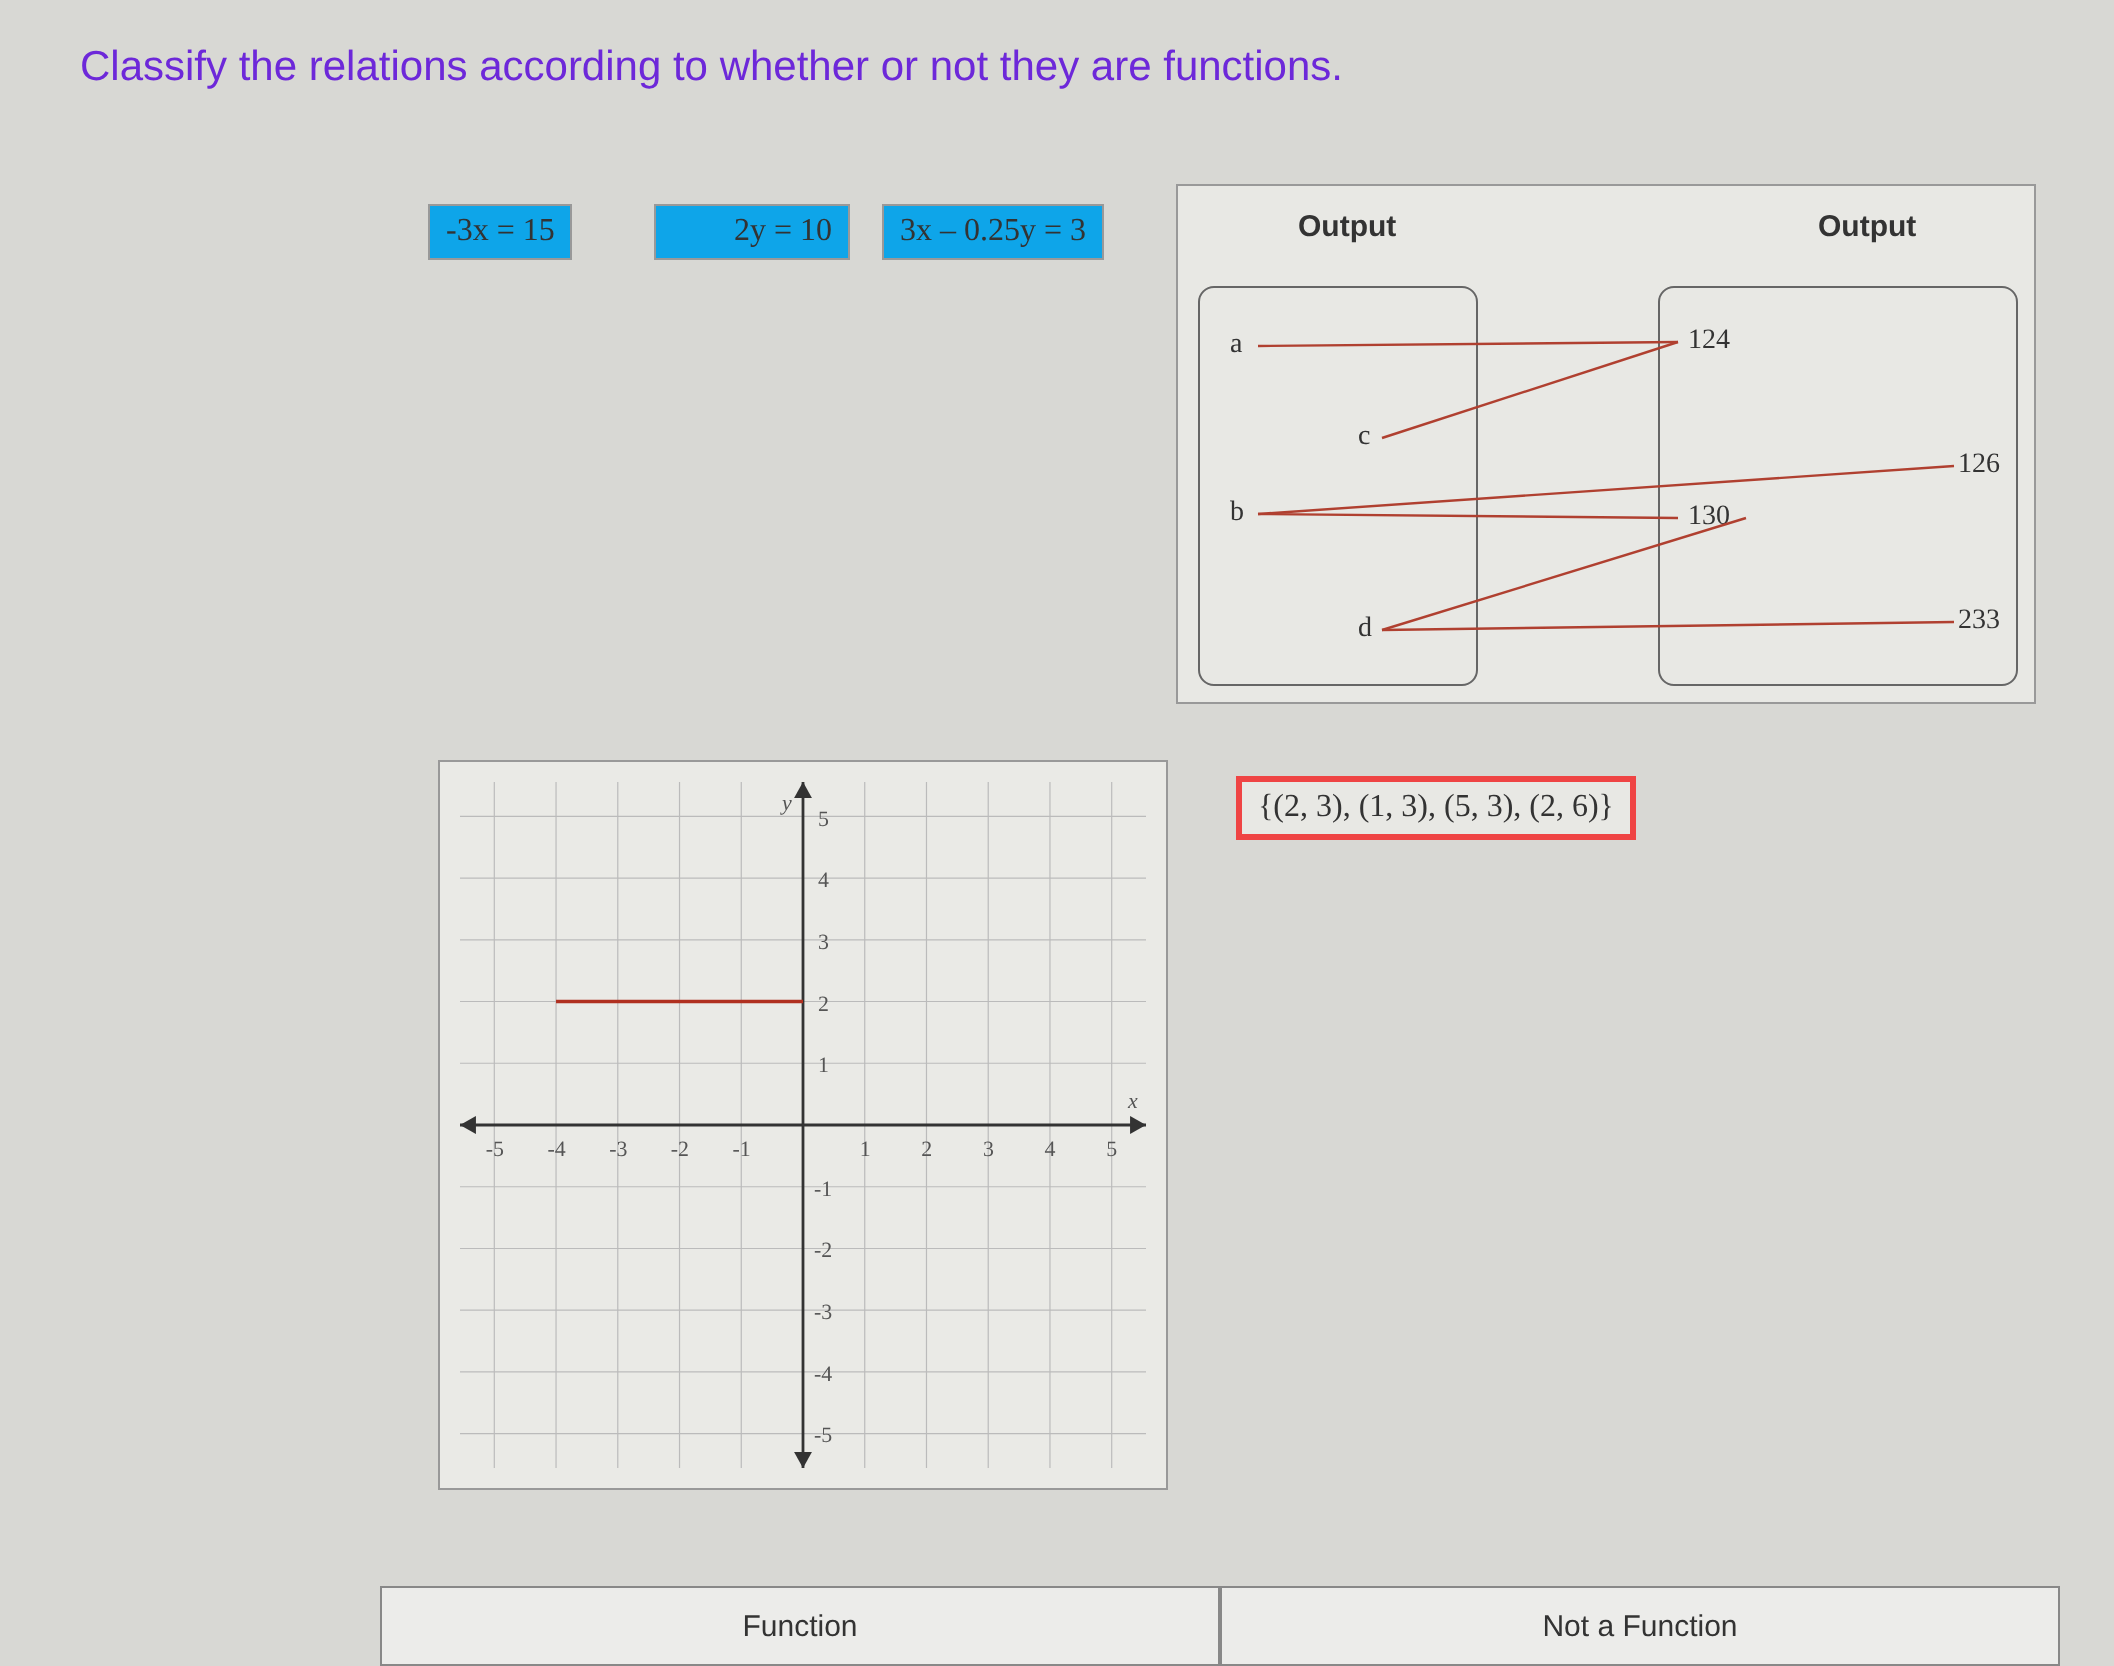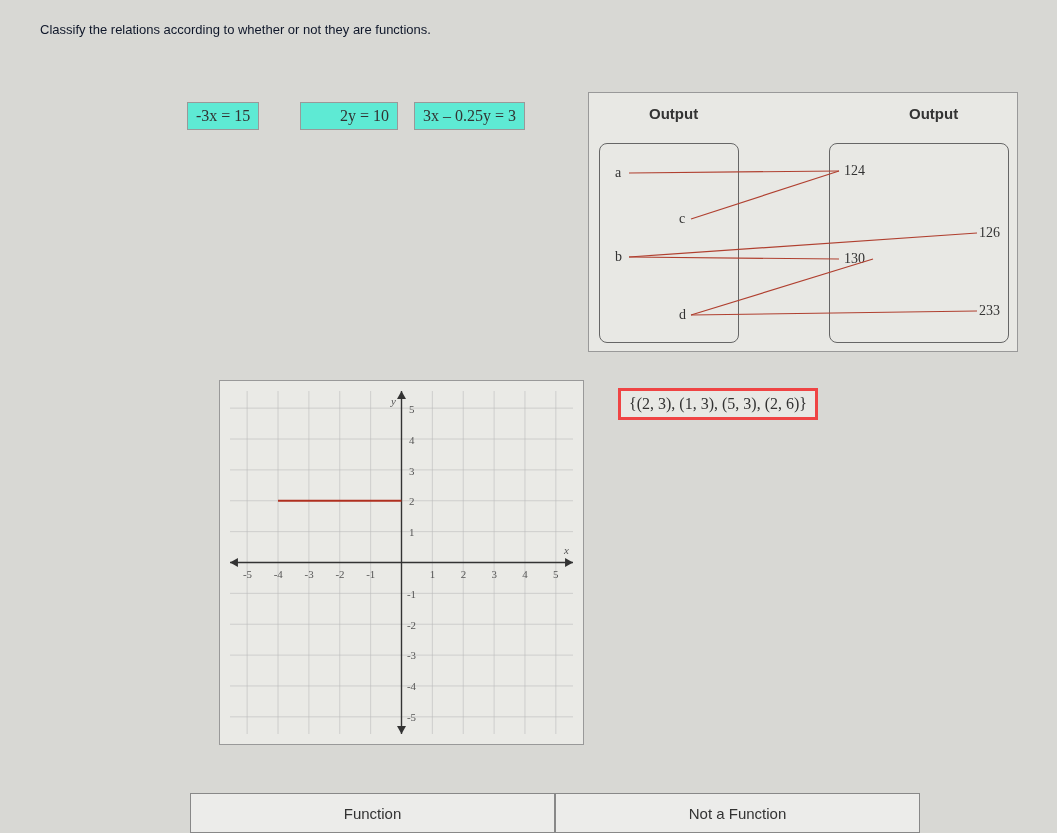--- a/index.html
+++ b/index.html
@@ -9,31 +9,32 @@
     width: 1057px;
     height: 833px;
     position: relative;
     overflow: hidden;
     color: #333;
   }
   .question {
     position: absolute;
     top: 22px;
     left: 40px;
-    font-size: 13px;
-    color: #0f172a;
+    font-size: 21px;
+    color: #6d28d9;
   }
   .draggable {
     position: absolute;
     border: 1px solid #999;
-    background: #5eead4;
+    background: #0ea5e9;
     padding: 4px 8px;
     font-size: 16px;
     font-family: 'Times New Roman', serif;
     cursor: move;
+    margin-left: 27px;
   }
   .mapping {
     position: absolute;
     top: 92px;
     left: 588px;
     width: 430px;
     height: 260px;
     border: 1px solid #999;
     background: #e8e8e4;
     cursor: move;
@@ -95,21 +96,21 @@
     font-family: 'Times New Roman', serif;
     cursor: move;
   }
   .bins {
     position: absolute;
     bottom: 0;
     left: 190px;
     display: flex;
   }
   .bin {
-    width: 365px;
+    width: 420px;
     height: 40px;
     border: 1px solid #888;
     background: #ececea;
     text-align: center;
     line-height: 40px;
     font-size: 15px;
     color: #333;
   }
 </style>
 </head>

